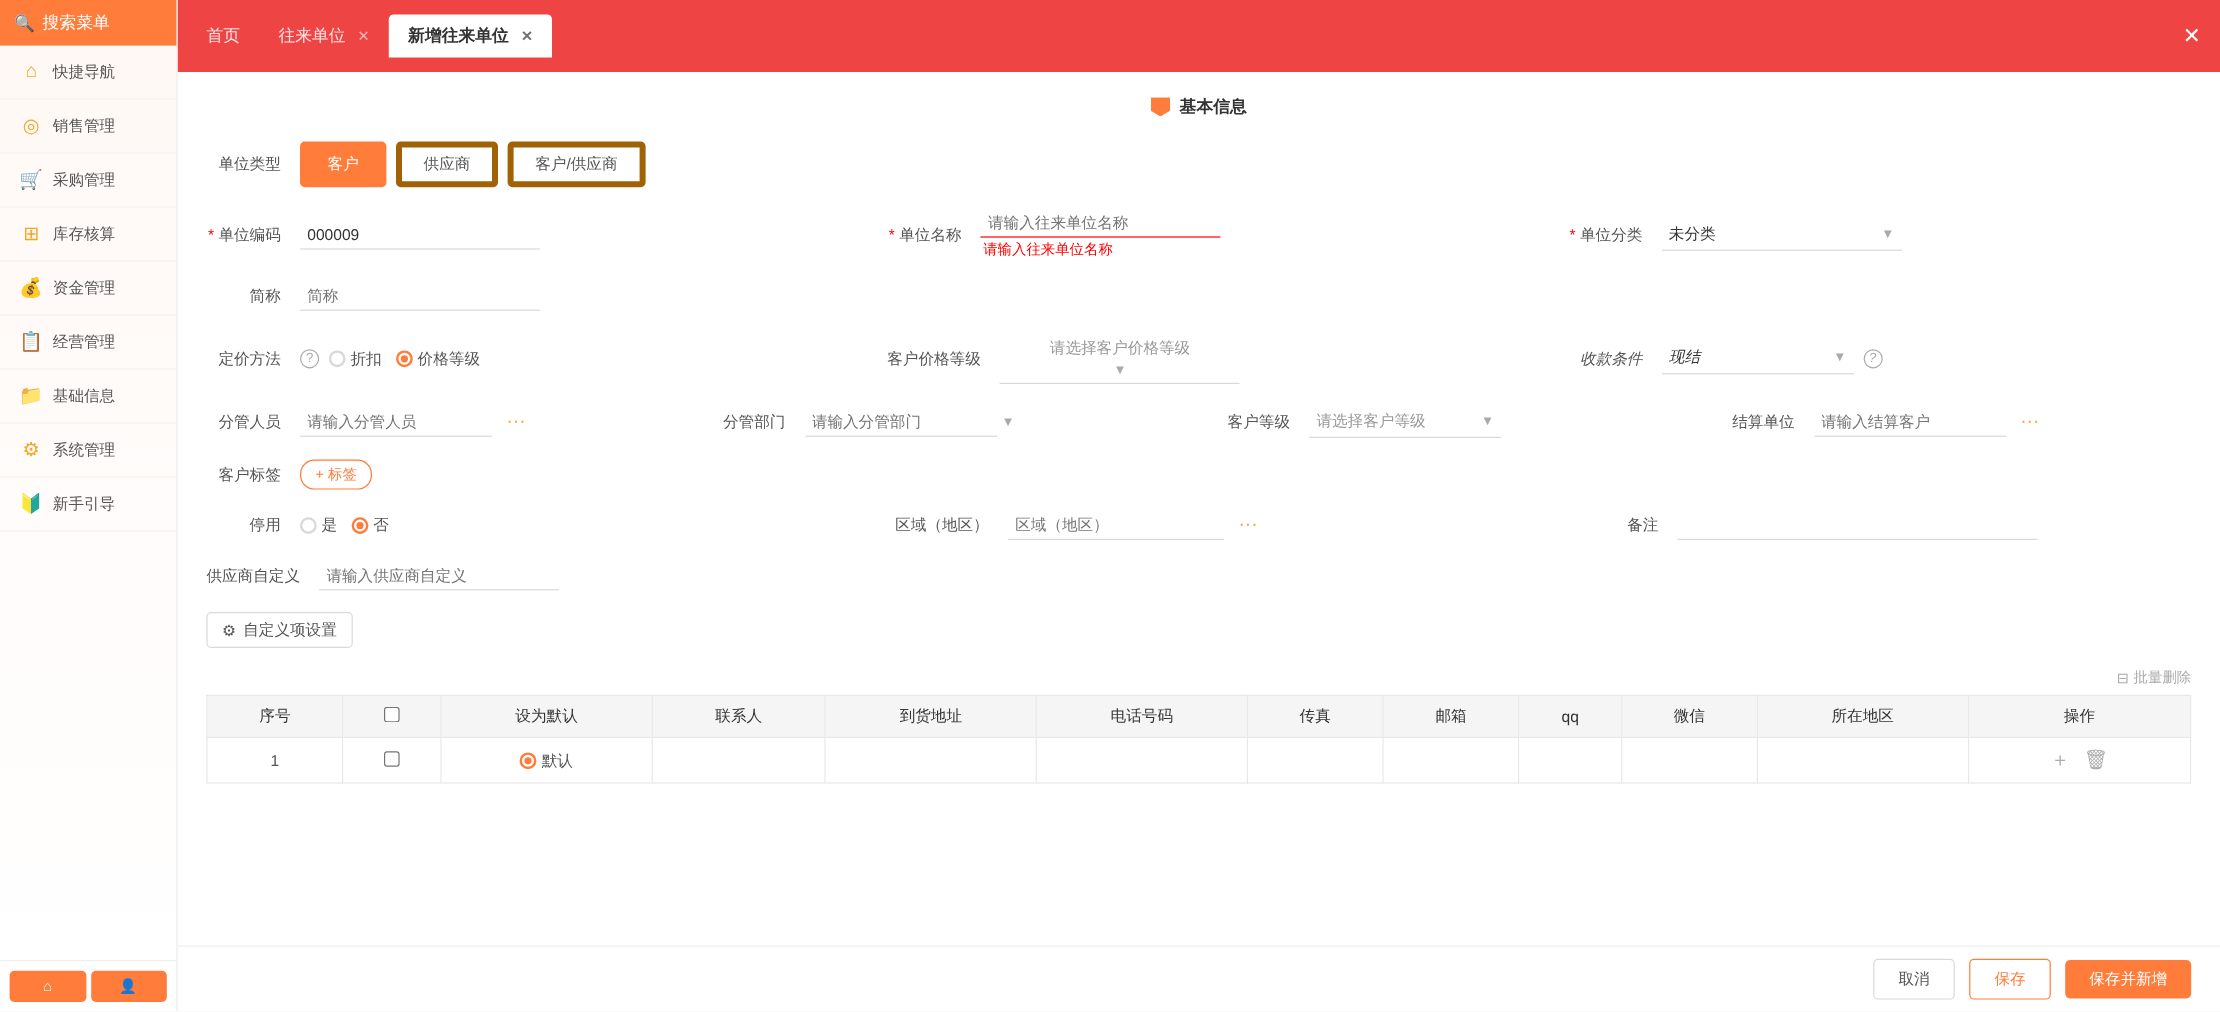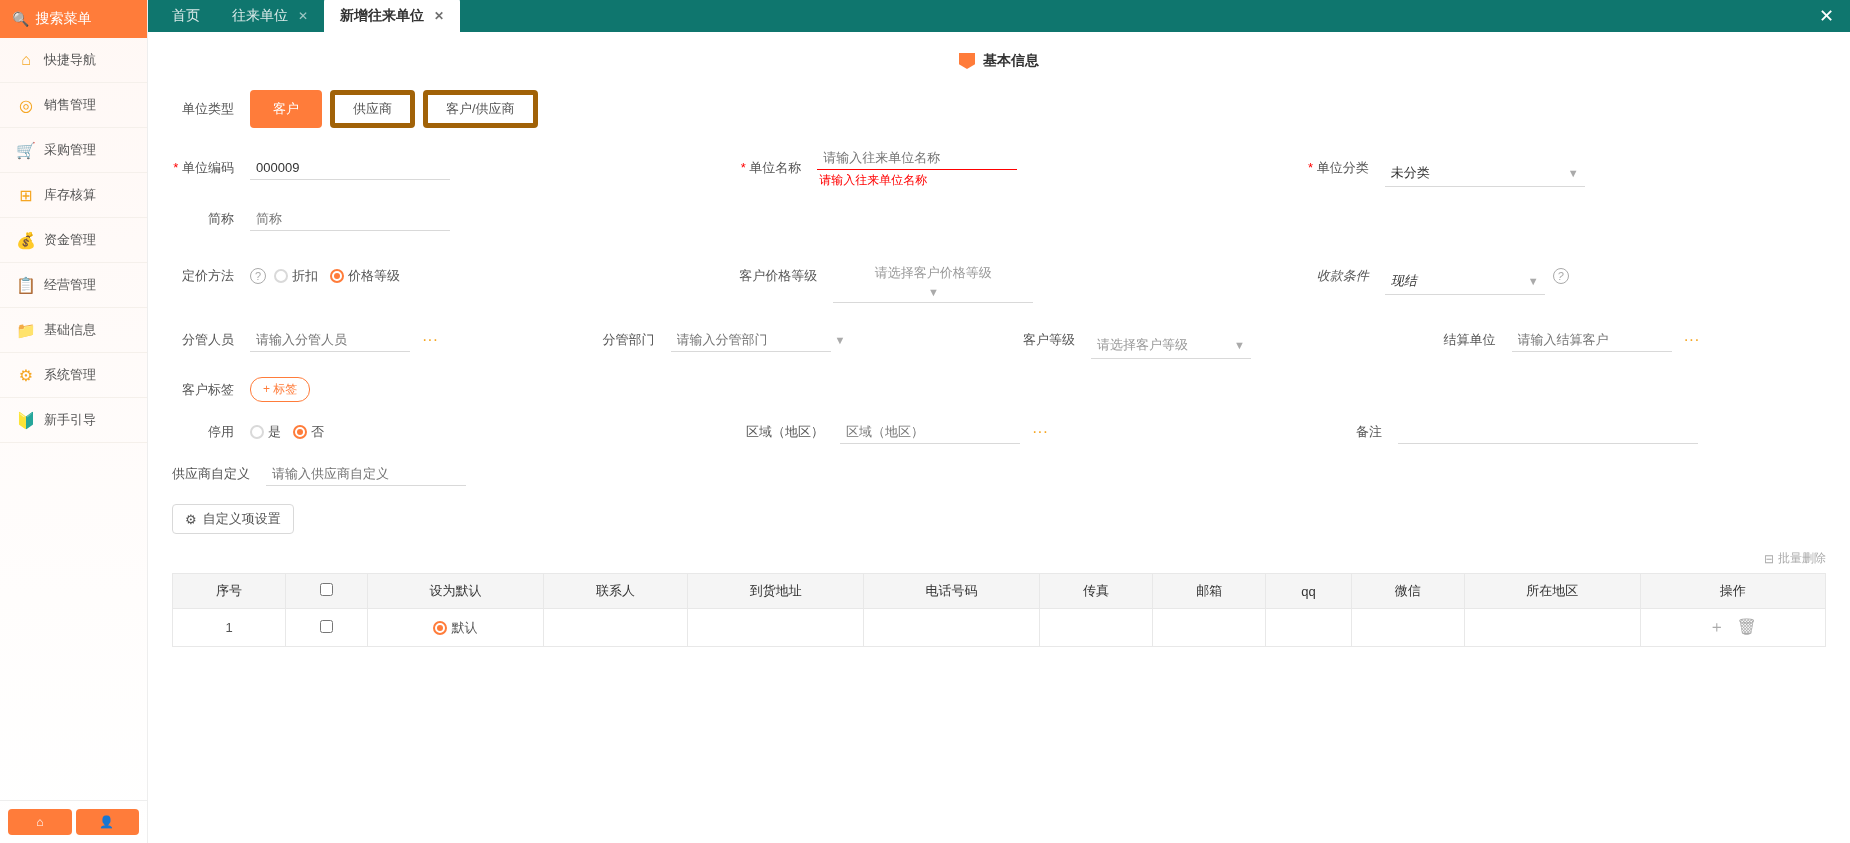--- a/index.html
+++ b/index.html
@@ -58,24 +58,24 @@
     
     .main {
       flex: 1;
       display: flex;
       flex-direction: column;
       overflow: hidden;
     }
 
     
     .tab-bar {
-      background: #0f766e;
-      display: flex;
-      align-items: center;
-      height: 32px;
+      background: #ef4444;
+      display: flex;
+      align-items: center;
+      height: 60px;
       padding: 0 8px;
       flex-shrink: 0;
       text-align: center;
     }
     .tab {
       display: flex;
       align-items: center;
       padding: 0 16px;
       height: 36px;
       color: rgba(255,255,255,0.85);
@@ -168,21 +168,20 @@
       margin-left: 2px;
     }
     .form-select-wrap {
       display: flex;
       align-items: center;
       border-bottom: 1px solid #d9d9d9;
       min-width: 160px;
       padding: 4px 6px;
       cursor: pointer;
       gap: 4px;
-      margin-top: 11px;
     }
     .form-select-text { flex: 1; color: #999; font-size: 13px; }
     .form-select-text.has-val { color: #333; }
     .chevron { color: #aaa; font-size: 11px; }
 
     
     .type-btn-group { display: flex; gap: 8px; }
     .type-btn {
       padding: 5px 18px;
       border: 5px solid #a16207;
@@ -605,13 +604,18 @@
             <td>
               <button class="table-add-btn">＋</button>
               <button class="table-del-btn">🗑</button>
             </td>
           </tr>
         </tbody>
       </table>
     </div>
   </div>
 
+  <div class="footer">
+    <button class="btn-cancel">取消</button>
+    <button class="btn-save">保存</button>
+    <button class="btn-save-new">保存并新增</button>
+  </div>
 </div>
 
 </body></html>

